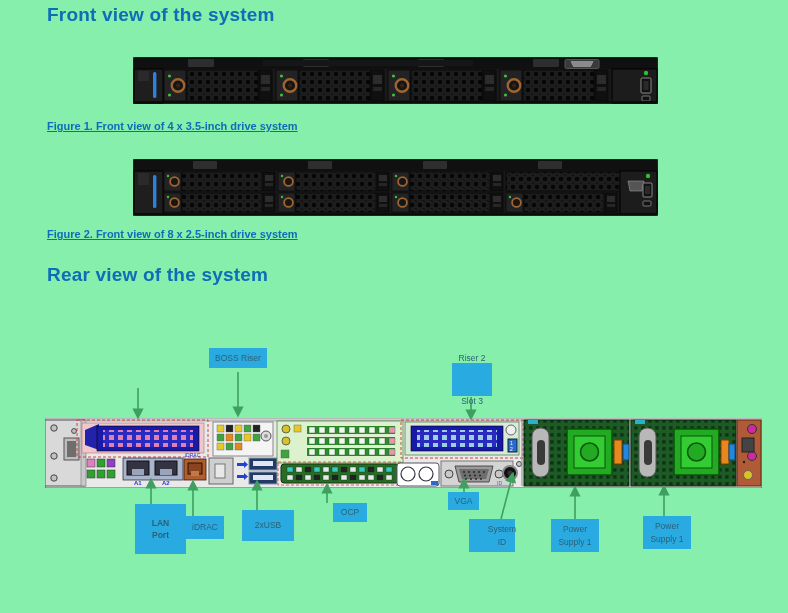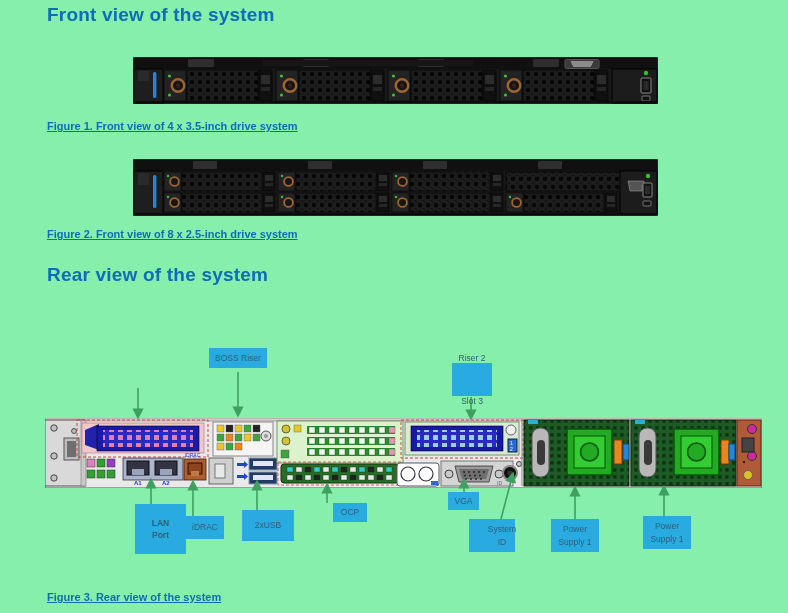--- a/index.html
+++ b/index.html
@@ -434,15 +434,14 @@
   </div>
   <div class="callout" style="left:551px;top:519px;width:48px;height:33px;">
     <span>Power</span>
     <span>Supply 1</span>
   </div>
   <div class="callout" style="left:643px;top:516px;width:48px;height:33px;">
     <span>Power</span>
     <span>Supply 1</span>
   </div>
 
-  <div class="caption" style="top:591px;">Figure 3. Rear view of the system</div>
 
 </div>
 
 </body></html>

